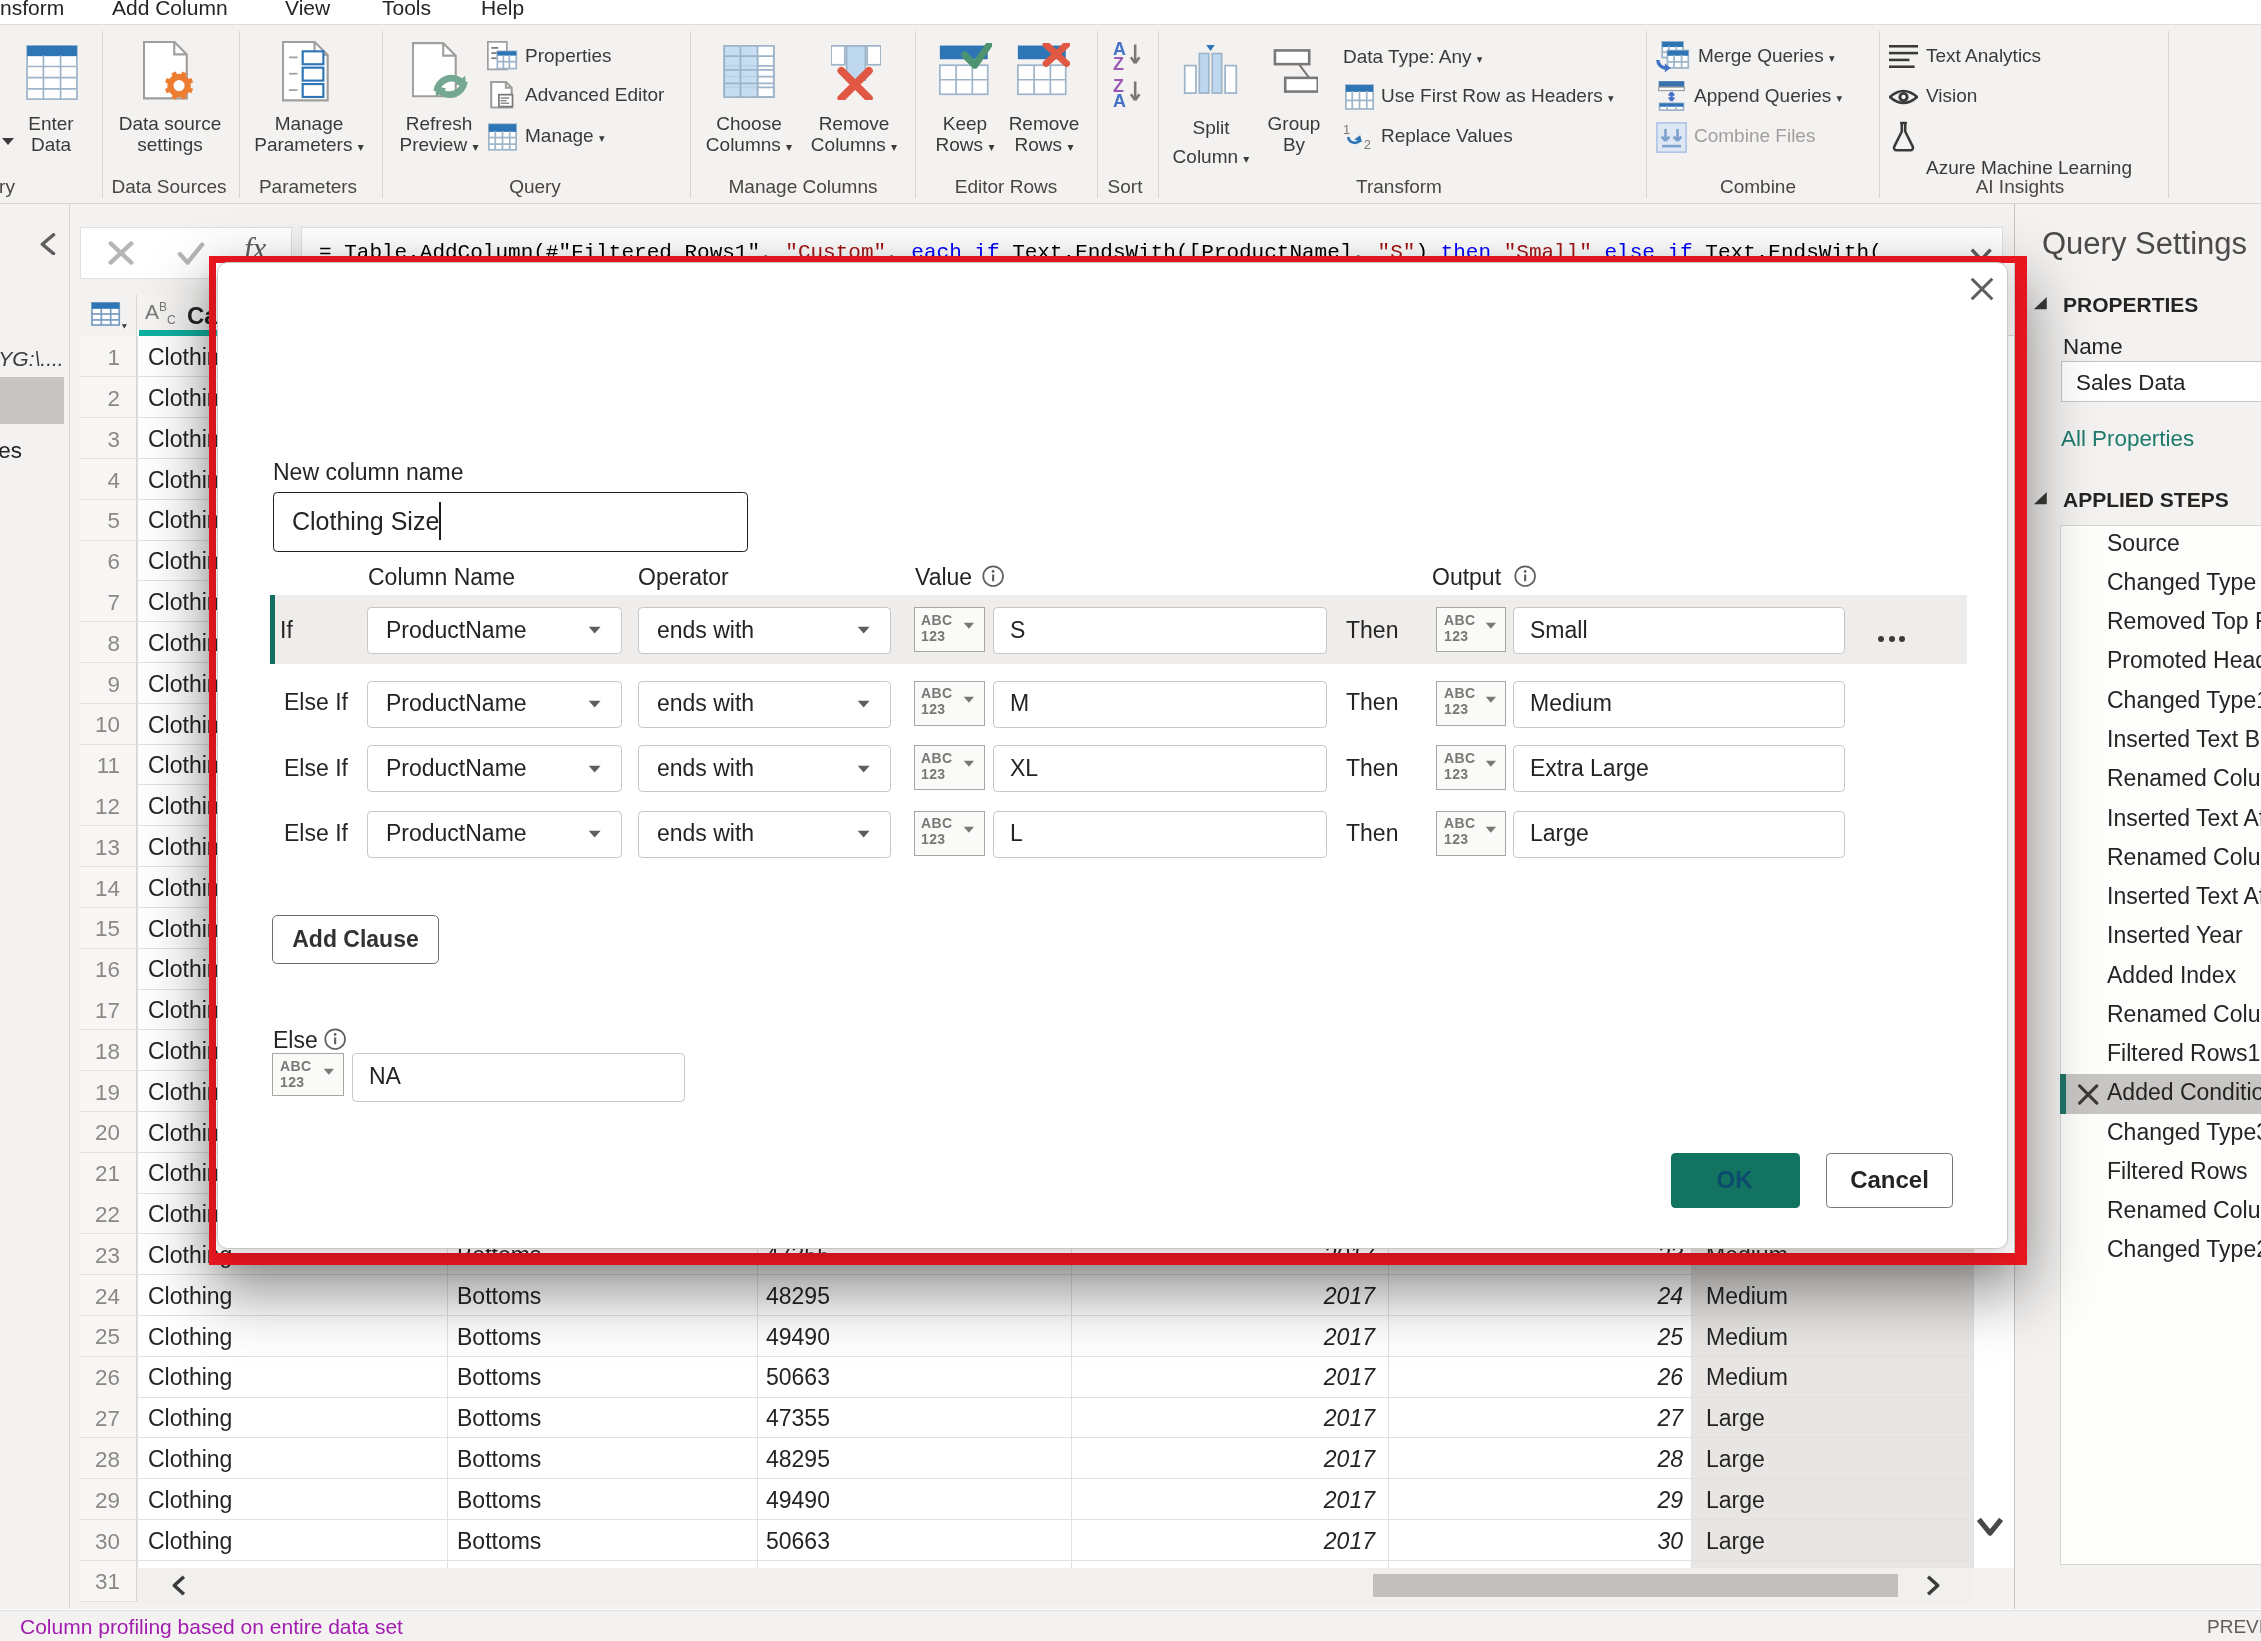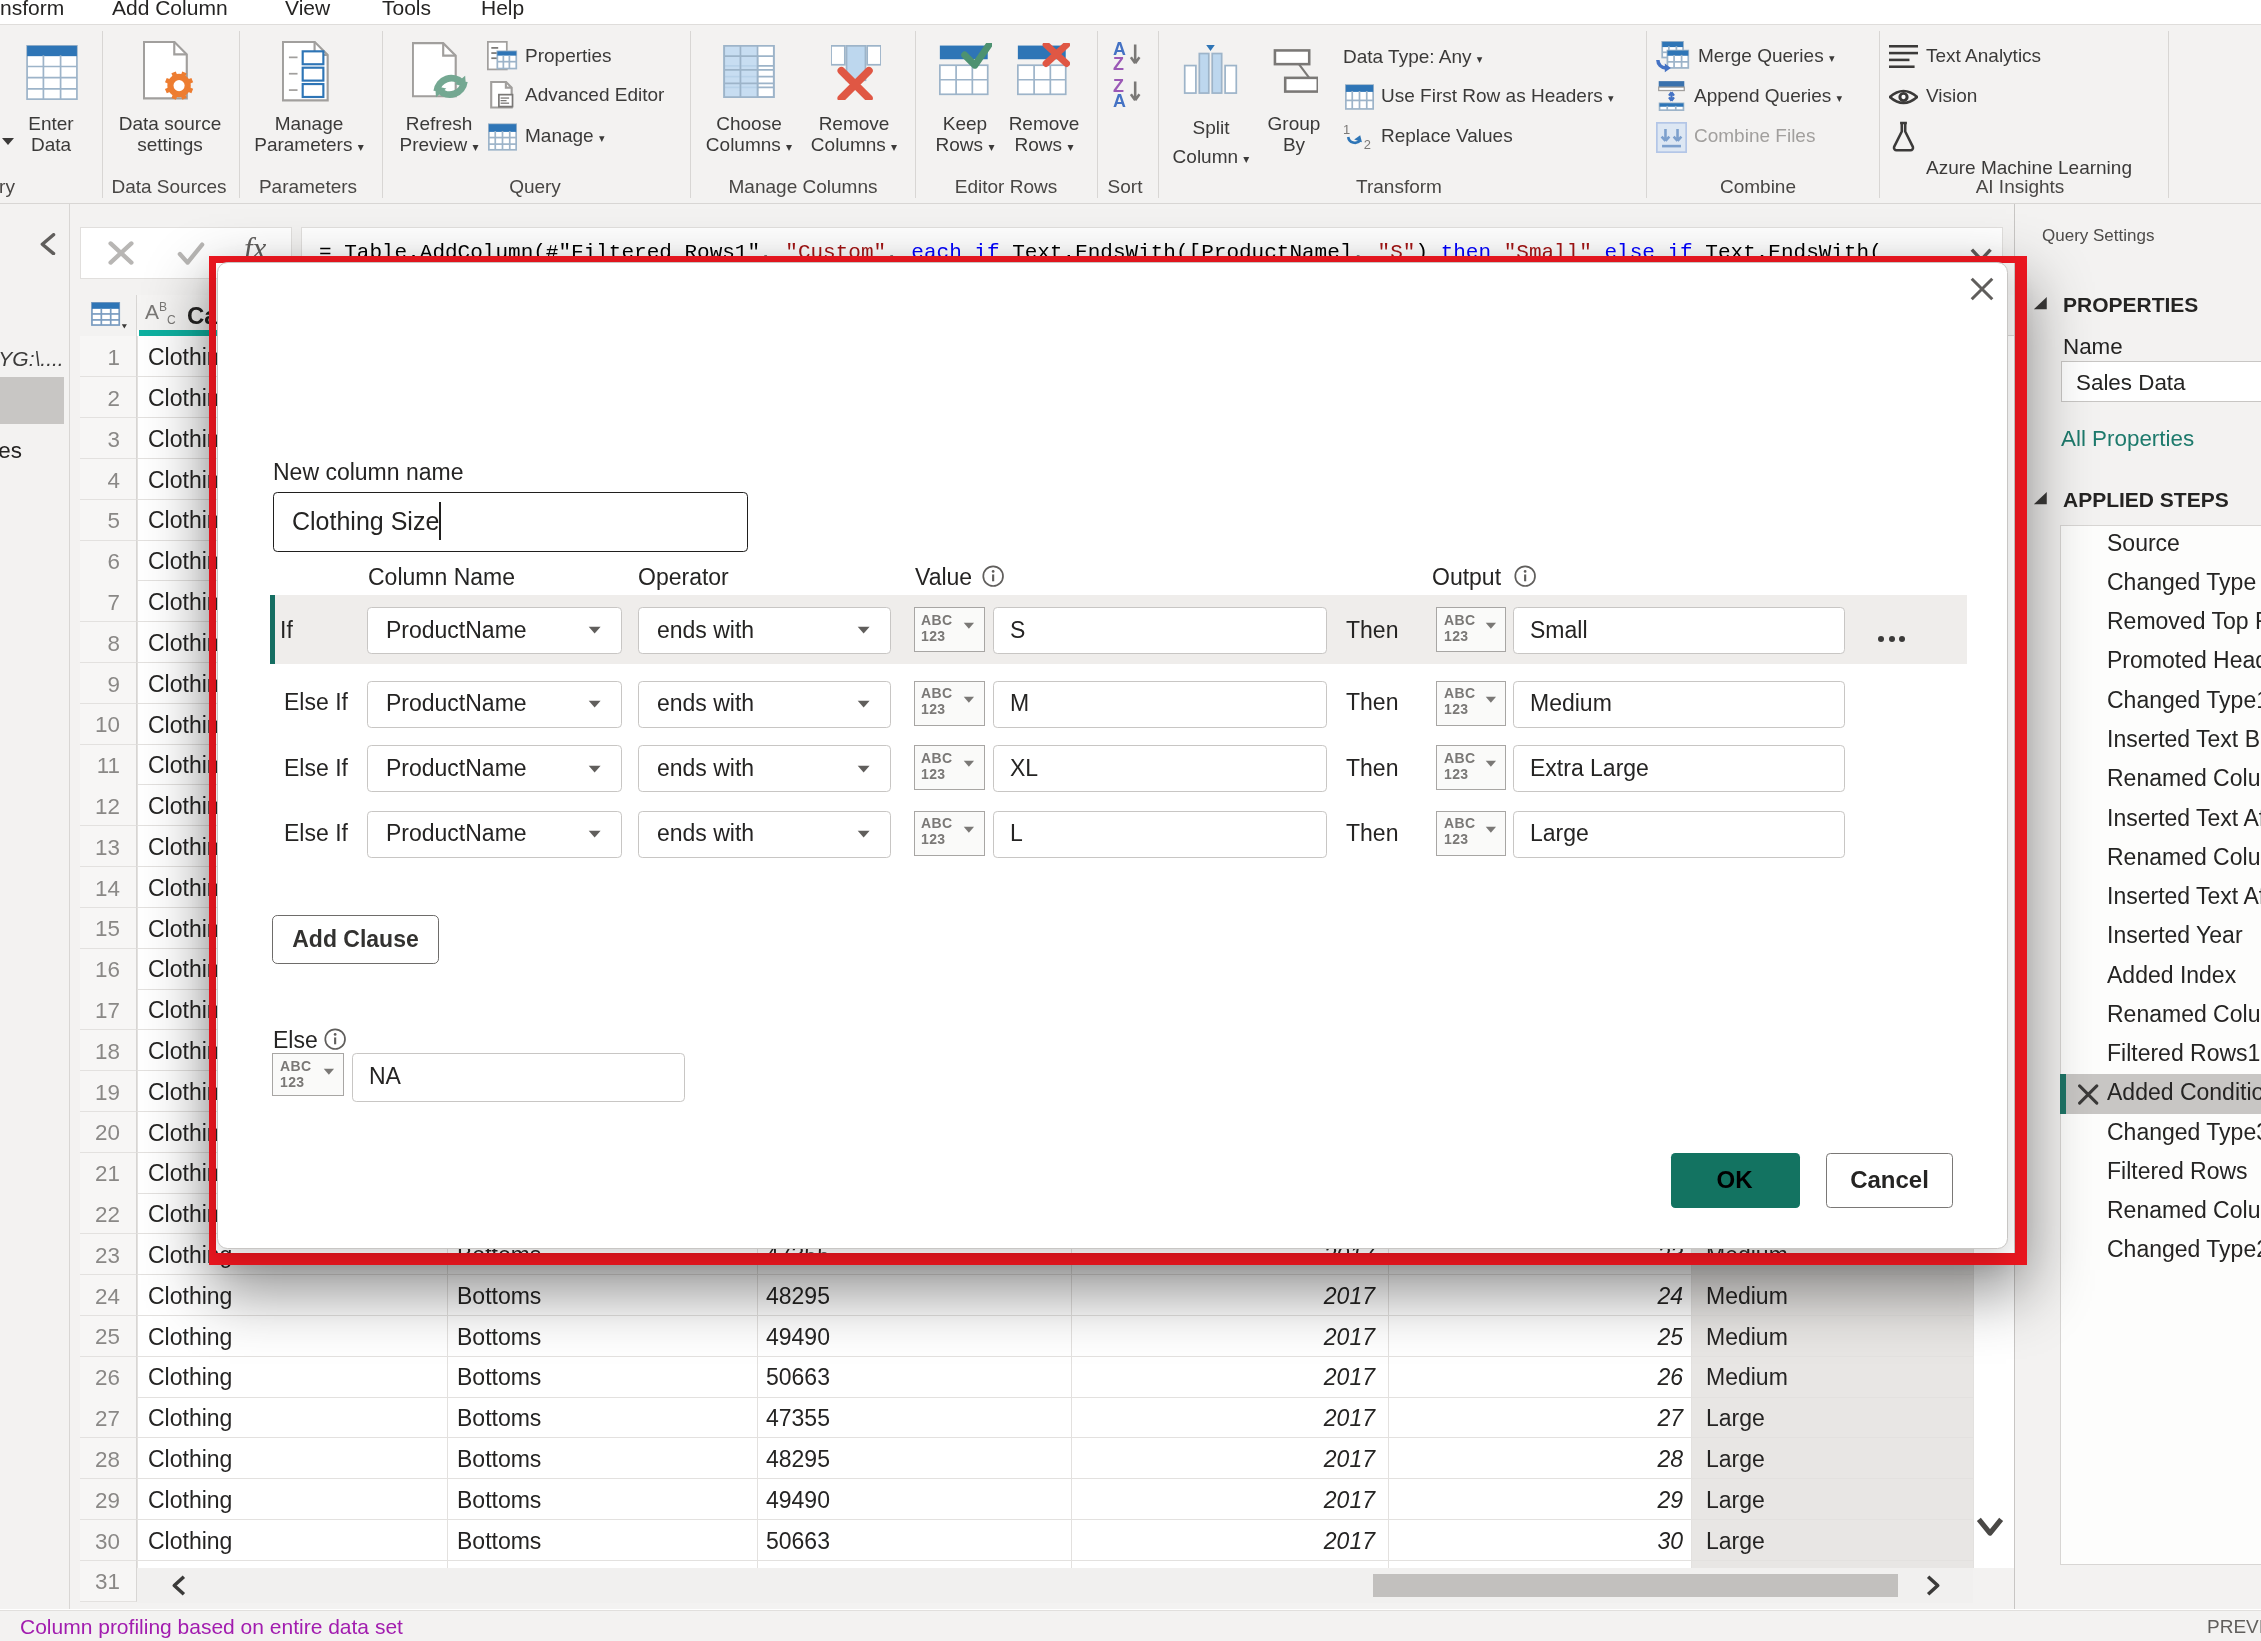--- a/index.html
+++ b/index.html
@@ -589,21 +589,21 @@
     </svg>
 <div class="abs" style="left:1373px;top:1574px;width:525px;height:23px;background:#c2c0be;"></div>
 <svg class="abs" style="left:1922px;top:1575px" width="21" height="21" viewBox="0 0 24 24">
       <path d="M7 2 L18 12 L7 22" fill="none" stroke="#3b3a39" stroke-width="4" stroke-linejoin="round"></path>
     </svg>
 <svg class="abs" style="left:1976px;top:1516px" width="28" height="24" viewBox="0 0 32 28">
       <path d="M3 4 L16 20 L29 4" fill="none" stroke="#4a4846" stroke-width="6" stroke-linejoin="round"></path>
     </svg>
 <div class="abs" style="left:2014px;top:204px;width:0.9px;height:1405px;background:#c8c6c4;"></div>
 <div class="abs" style="left:2015px;top:204px;width:246px;height:1405px;background:#f3f2f1;"></div>
-<div class="abs txt" style="left:2042px;top:226px;font-size:17px;color:#4d4b49;">Query Settings</div>
+<div class="abs txt" style="left:2042px;top:226px;font-size:31px;color:#4d4b49;">Query Settings</div>
 <svg class="abs" style="left:2033px;top:297px" width="15.5" height="14" viewBox="0 0 18 16">
       <path d="M16 0 L16 14 L1 14 Z" fill="#3b3a39"></path>
     </svg>
 <div class="abs txt" style="left:2063px;top:293px;font-size:21px;color:#252423;"><b>PROPERTIES</b></div>
 <div class="abs txt" style="left:2063px;top:334px;font-size:22.4px;color:#252423;">Name</div>
 <div class="abs" style="left:2061px;top:361px;width:207px;height:41px;background:#fff;border:0.9px solid #c8c6c4;"></div>
 <div class="abs txt" style="left:2076px;top:370px;font-size:22.4px;color:#252423;">Sales Data</div>
 <div class="abs txt" style="left:2061px;top:426px;font-size:22.4px;color:#1d7a6c;">All Properties</div>
 <svg class="abs" style="left:2033px;top:492px" width="15.5" height="14" viewBox="0 0 18 16">
       <path d="M16 0 L16 14 L1 14 Z" fill="#3b3a39"></path>
@@ -778,16 +778,16 @@
       <circle cx="13" cy="7.5" r="1.6" fill="#605e5c"></circle>
     </svg>
 <div class="abs" style="left:272px;top:1053px;width:72px;height:43px;background:#fafaf9;border:0.9px solid #a8a6a4;"></div>
 <div class="abs" style="left:280px;top:1059px;font-size:14px;font-weight:bold;color:#7a7876;line-height:15.5px;letter-spacing:0.4px;">ABC<br>123</div>
 <svg class="abs" style="left:322px;top:1067px" width="15.5" height="11.2" viewBox="0 0 18 13">
       <path d="M2 2 L8 9 L14 2" fill="#7a7876" stroke="none"></path>
     </svg>
 <div class="abs" style="left:352px;top:1053px;width:333px;height:49px;background:#fff;border:0.9px solid #c8c6c4;border-radius:4.3px;"></div>
 <div class="abs txt" style="left:369px;top:1063px;font-size:23px;color:#252423;">NA</div>
 <div class="abs" style="left:1671px;top:1153px;width:129px;height:55px;background:#137361;border-radius:4.3px;"></div>
-<div class="abs" style="left:1671px;top:1166px;width:127px;text-align:center;font-size:24px;font-weight:bold;color:#000000;">OK</div>
+<div class="abs" style="left:1671px;top:1166px;width:127px;text-align:center;font-size:24px;font-weight:bold;color:#0c4a6e;">OK</div>
 <div class="abs" style="left:1826px;top:1153px;width:127px;height:55px;background:#fff;border:1.7px solid #7a7876;border-radius:4.3px;"></div>
 <div class="abs" style="left:1826px;top:1166px;width:127px;text-align:center;font-size:24px;font-weight:bold;color:#252423;">Cancel</div>
 </div>
 
 </body></html>

